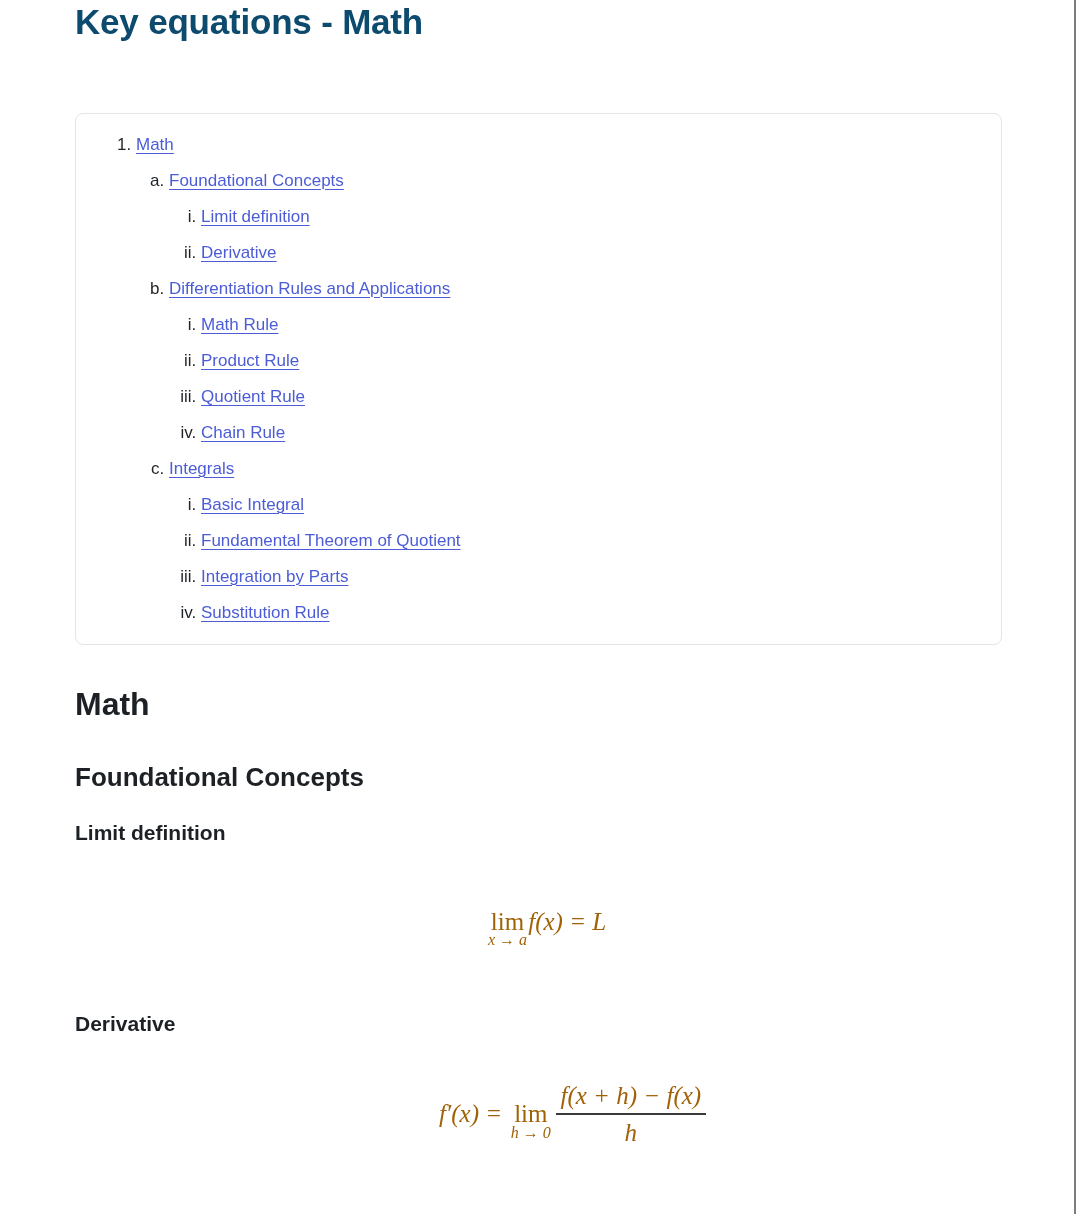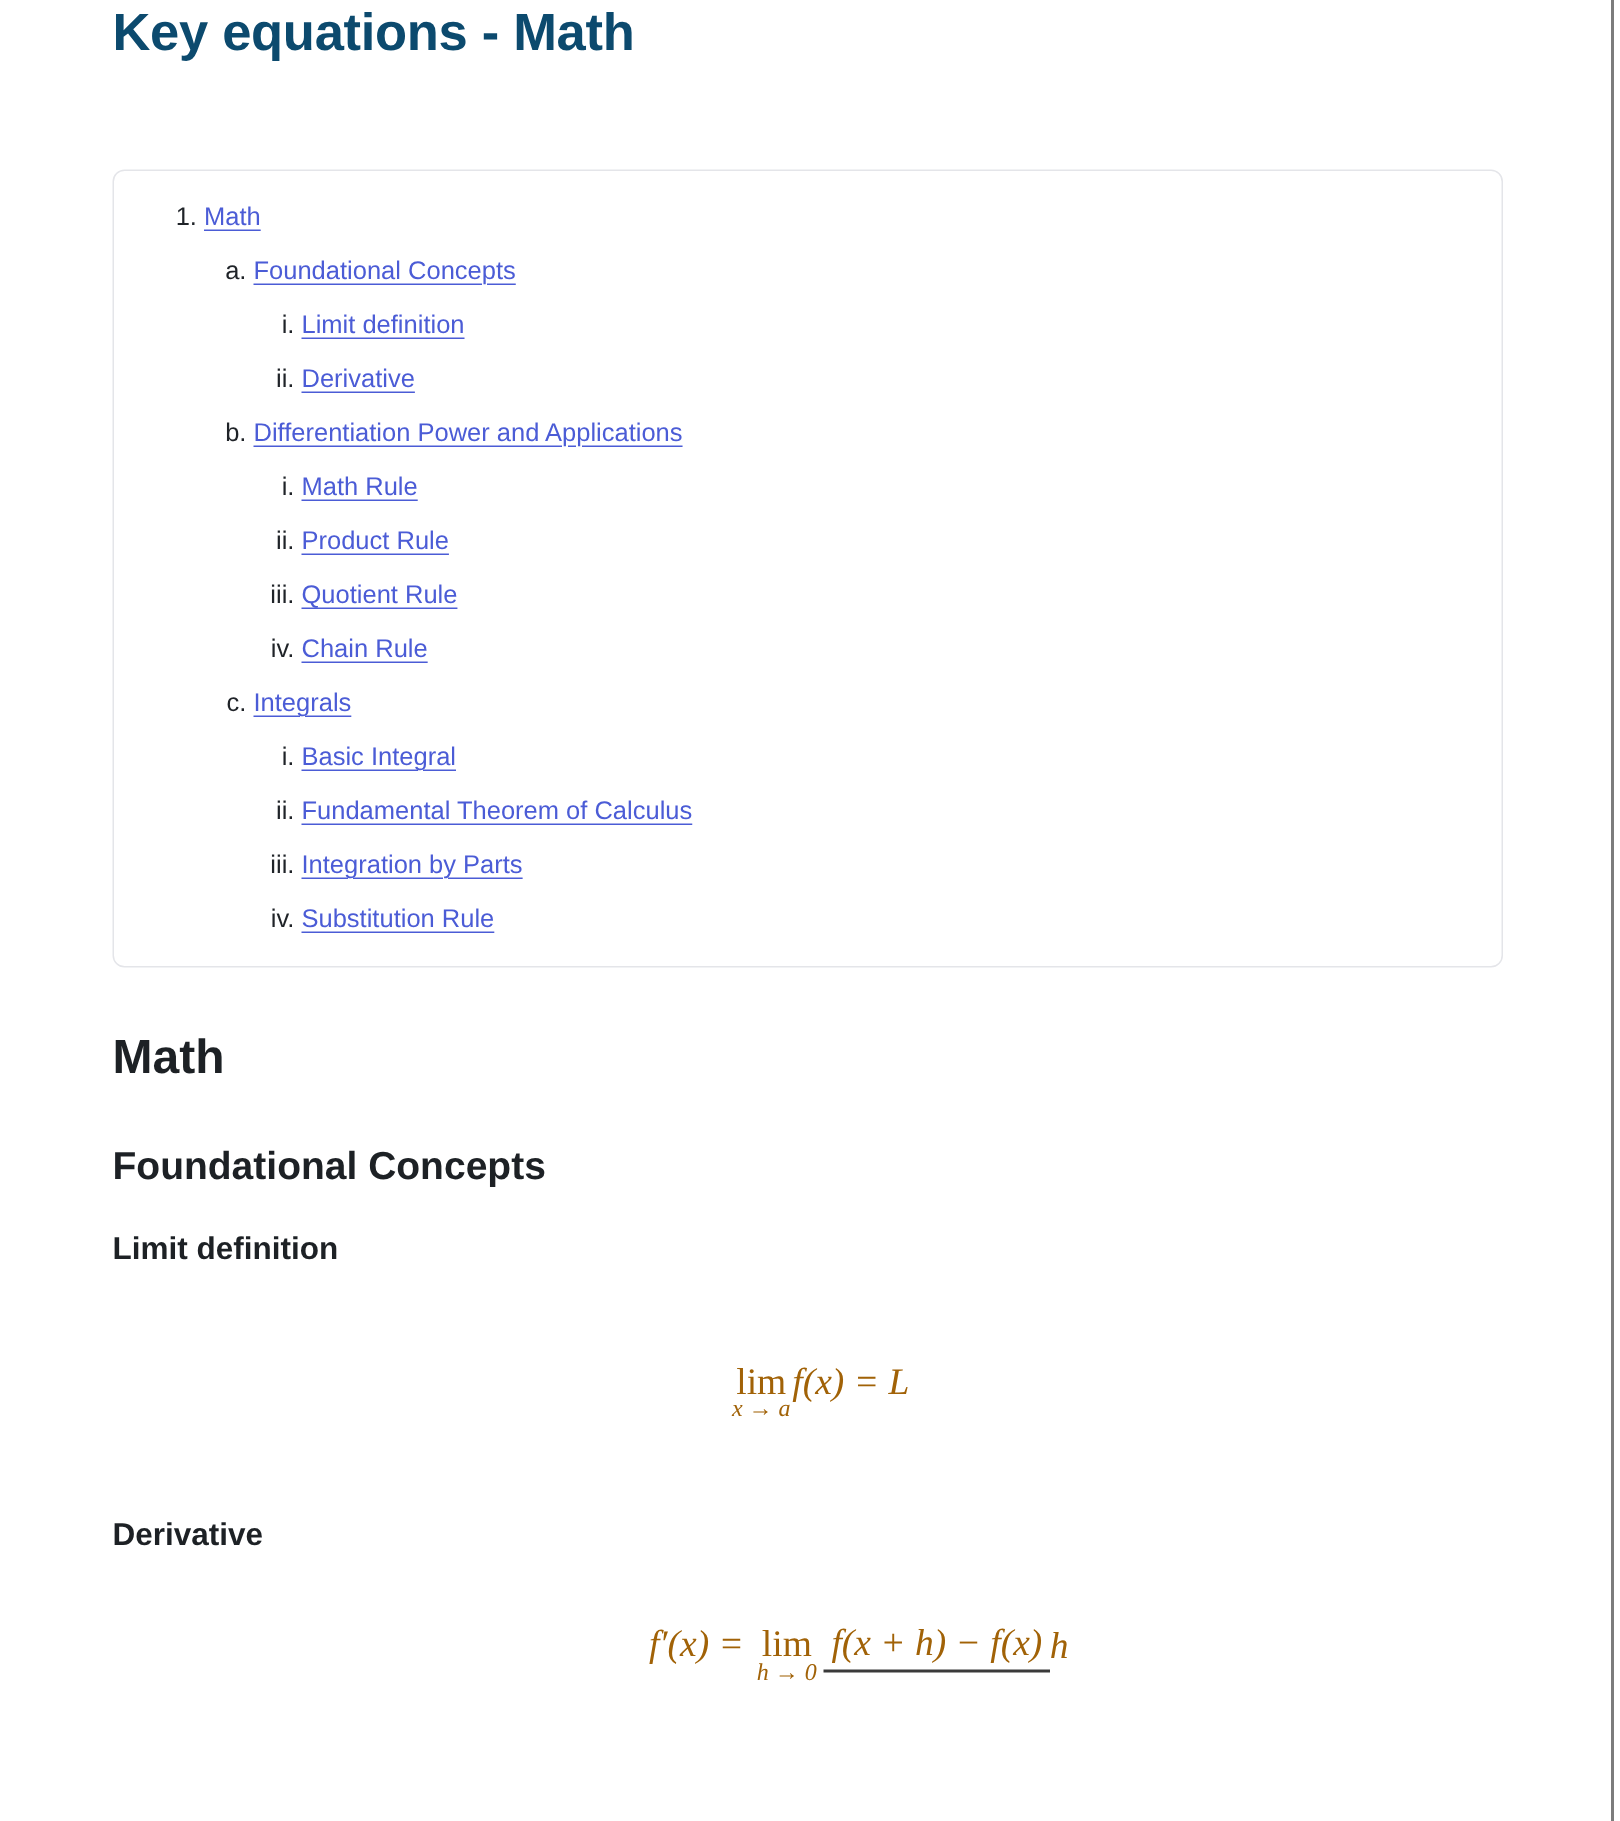--- a/index.html
+++ b/index.html
@@ -99,21 +99,21 @@
     padding-left: 20px;
     display: flex;
     justify-content: center;
     align-items: center;
   }
   .eq-derivative .eq-lhs { line-height: 34px; margin-right: 12px; margin-left: 48px; }
   .eq-derivative .limblock { margin-right: 8px; }
   .eq-derivative .limop { line-height: 34px; }
   .fraction {
     display: inline-flex;
-    flex-direction: row;
+    flex-direction: column;
     align-items: center;
   }
   .numerator {
     line-height: 33px;
     padding: 0 5px 1px 5px;
     border-bottom: 2px solid #3a3a3a;
   }
   .denominator {
     line-height: 33px;
     padding-top: 1px;
@@ -138,21 +138,21 @@
             <ol>
               <li>
                 <a>Limit definition</a>
               </li>
               <li>
                 <a>Derivative</a>
               </li>
             </ol>
           </li>
           <li>
-            <a>Differentiation Power and Applications</a>
+            <a>Differentiation Rules and Applications</a>
             <ol>
               <li>
                 <a>Math Rule</a>
               </li>
               <li>
                 <a>Product Rule</a>
               </li>
               <li>
                 <a>Quotient Rule</a>
               </li>
@@ -161,21 +161,21 @@
               </li>
             </ol>
           </li>
           <li>
             <a>Integrals</a>
             <ol>
               <li>
                 <a>Basic Integral</a>
               </li>
               <li>
-                <a>Fundamental Theorem of Calculus</a>
+                <a>Fundamental Theorem of Quotient</a>
               </li>
               <li>
                 <a>Integration by Parts</a>
               </li>
               <li>
                 <a>Substitution Rule</a>
               </li>
             </ol>
           </li>
         </ol>

